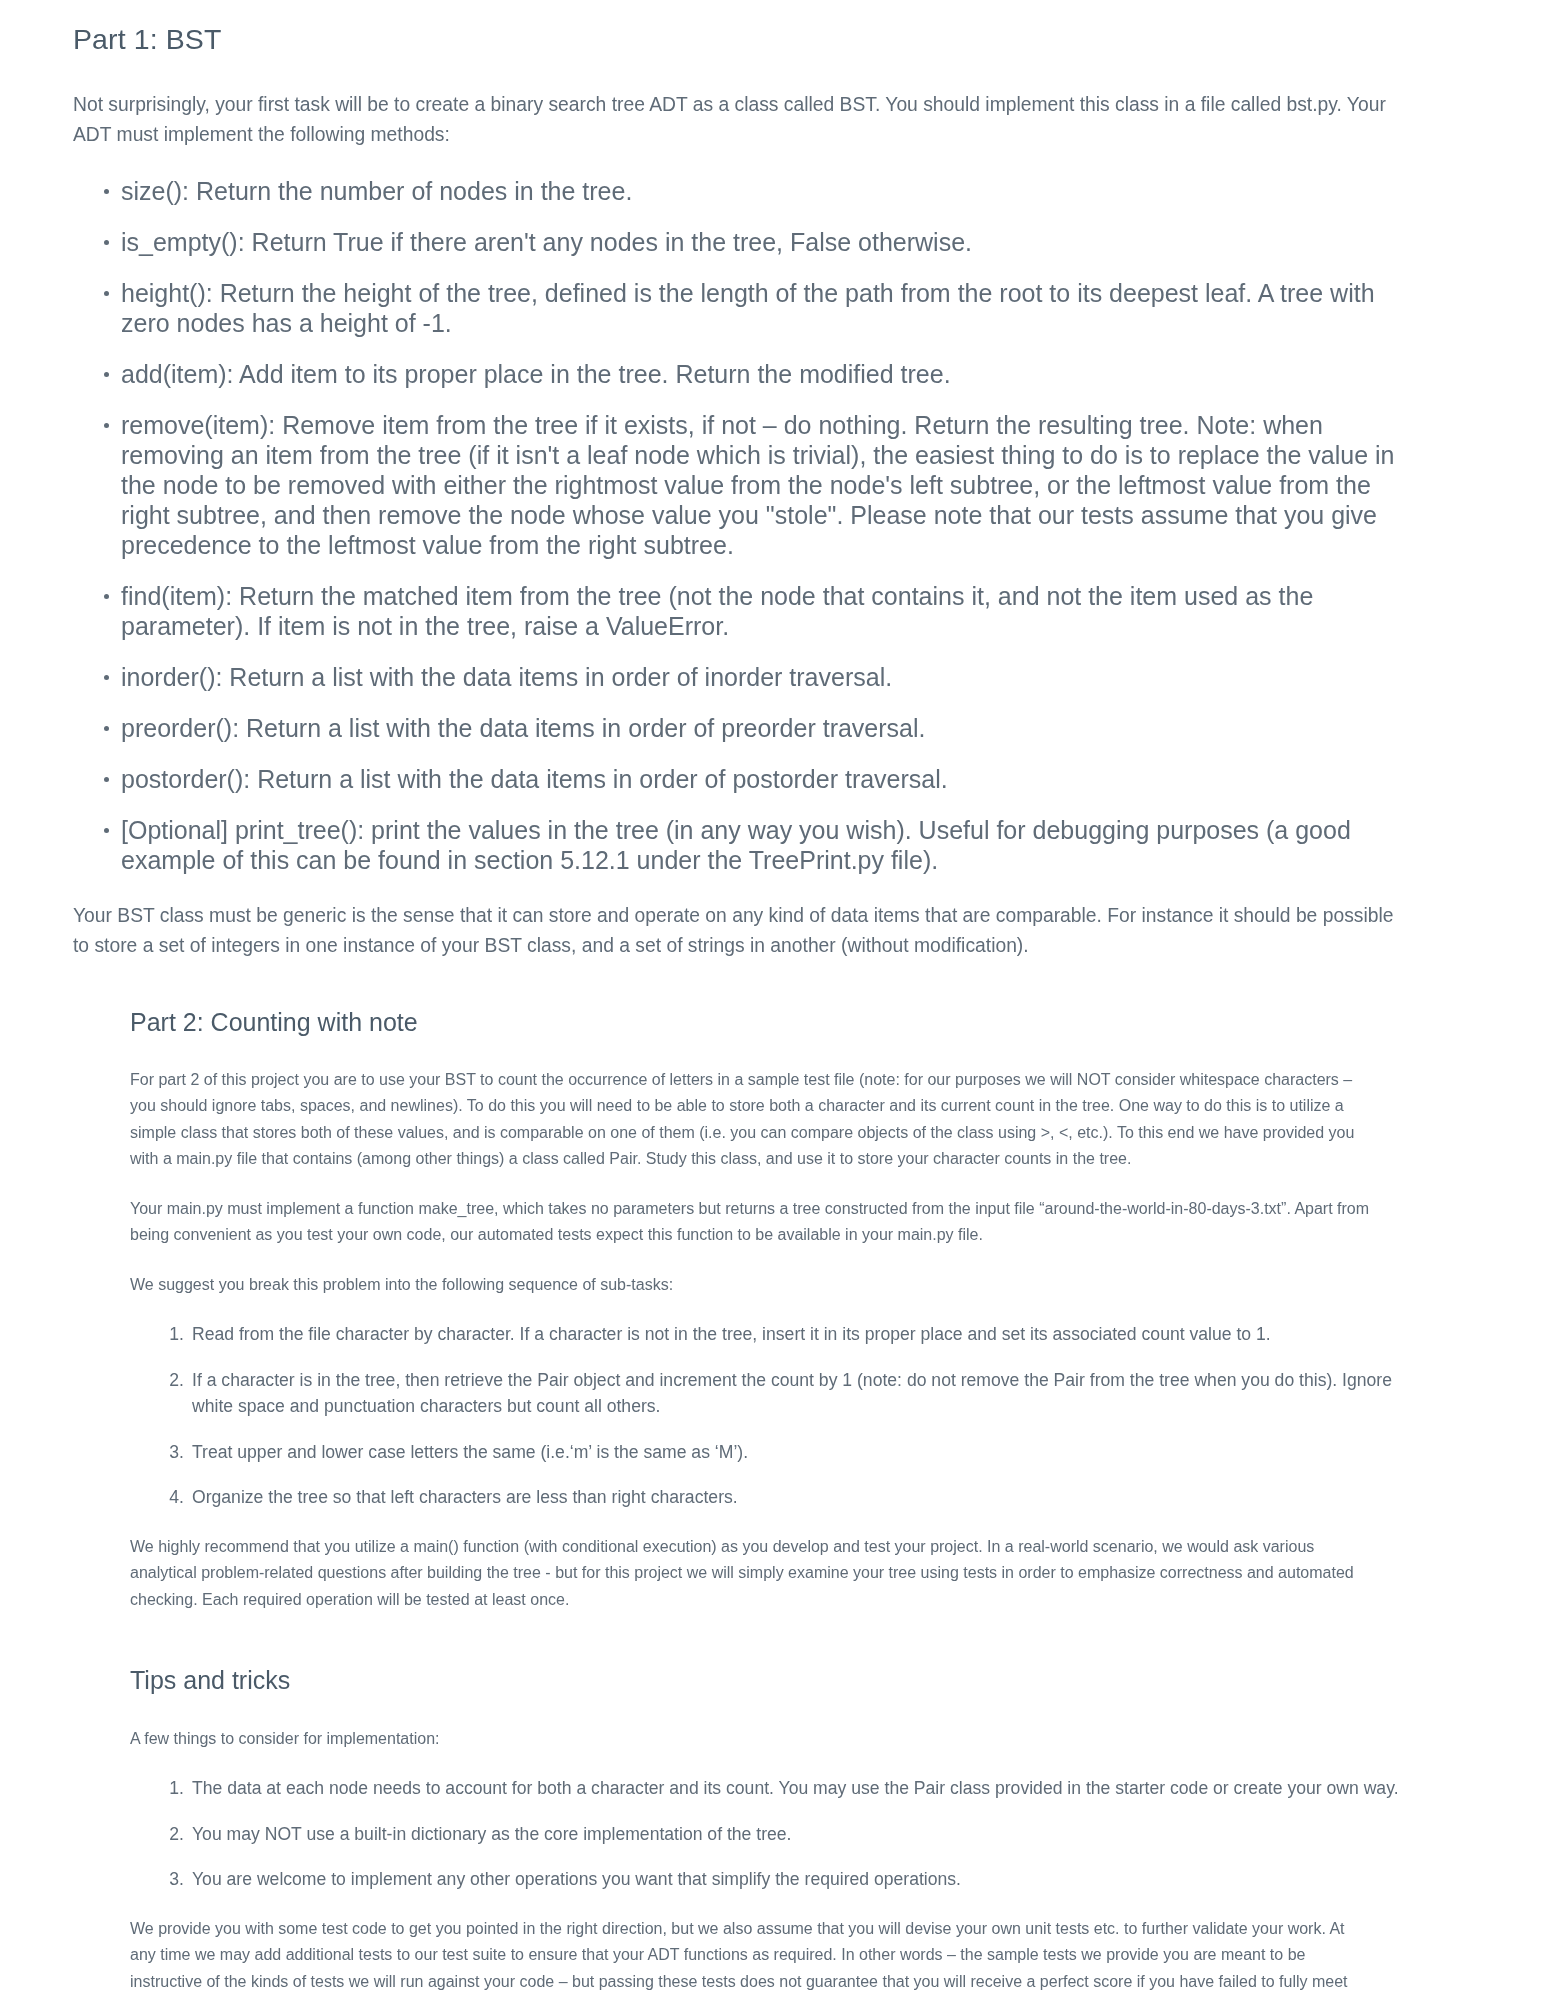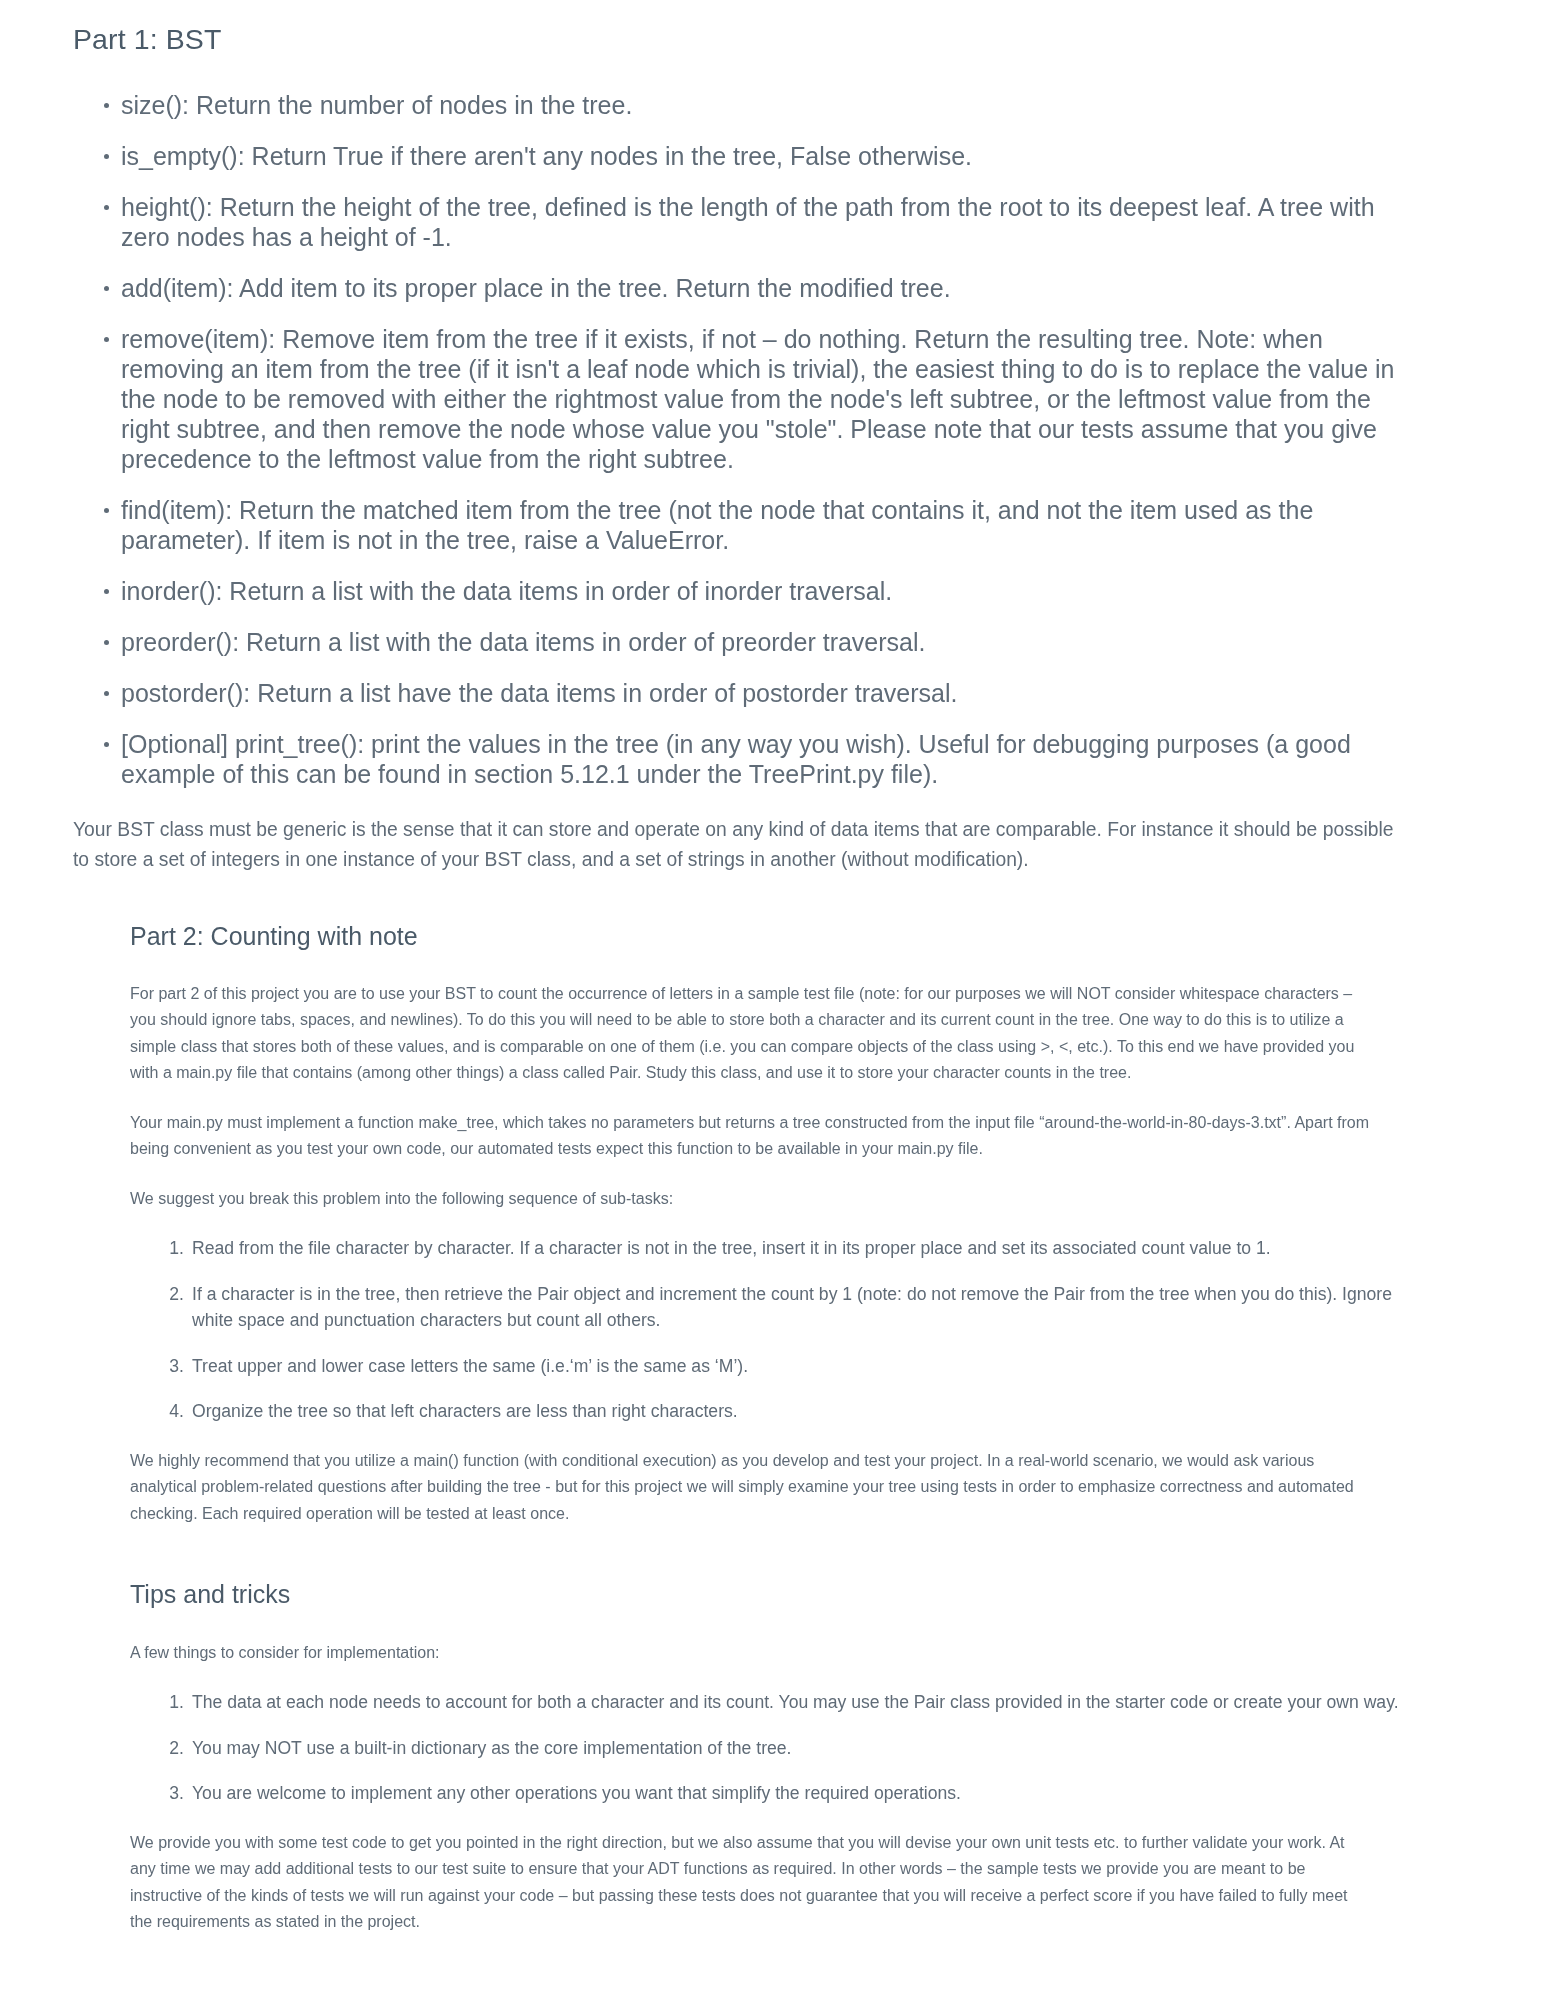--- a/index.html
+++ b/index.html
@@ -117,31 +117,32 @@
   .tips-wrap { margin-top: 52px; }
   .gap-after-list { margin-top: 28px; }
 </style>
 </head>
 <body>
 
 <div class="page">
 
   <section class="level1">
     <h1 class="sec-title">Part 1: BST</h1>
+    <p class="body">Not surprisingly, your first task will be to create a binary search tree ADT as a class called BST. You should implement this class in a file called bst.py. Your ADT must implement the following methods:</p>
 
     <ul class="bullets">
       <li>size(): Return the number of nodes in the tree.</li>
       <li>is_empty(): Return True if there aren't any nodes in the tree, False otherwise.</li>
       <li>height(): Return the height of the tree, defined is the length of the path from the root to its deepest leaf. A tree with zero nodes has a height of -1.</li>
       <li>add(item): Add item to its proper place in the tree. Return the modified tree.</li>
       <li>remove(item): Remove item from the tree if it exists, if not – do nothing. Return the resulting tree. Note: when removing an item from the tree (if it isn't a leaf node which is trivial), the easiest thing to do is to replace the value in the node to be removed with either the rightmost value from the node's left subtree, or the leftmost value from the right subtree, and then remove the node whose value you "stole". Please note that our tests assume that you give precedence to the leftmost value from the right subtree.</li>
       <li>find(item): Return the matched item from the tree (not the node that contains it, and not the item used as the parameter). If item is not in the tree, raise a ValueError.</li>
       <li>inorder(): Return a list with the data items in order of inorder traversal.</li>
       <li>preorder(): Return a list with the data items in order of preorder traversal.</li>
-      <li>postorder(): Return a list have the data items in order of postorder traversal.</li>
+      <li>postorder(): Return a list with the data items in order of postorder traversal.</li>
       <li>[Optional] print_tree(): print the values in the tree (in any way you wish). Useful for debugging purposes (a good example of this can be found in section 5.12.1 under the TreePrint.py file).</li>
     </ul>
 
     <p class="body gap-after-list">Your BST class must be generic is the sense that it can store and operate on any kind of data items that are comparable. For instance it should be possible to store a set of integers in one instance of your BST class, and a set of strings in another (without modification).</p>
   </section>
 
   <section class="level2">
     <h2 class="sec-title">Part 2: Counting with note</h2>
     <p class="body">For part 2 of this project you are to use your BST to count the occurrence of letters in a sample test file (note: for our purposes we will NOT consider whitespace characters – you should ignore tabs, spaces, and newlines). To do this you will need to be able to store both a character and its current count in the tree. One way to do this is to utilize a simple class that stores both of these values, and is comparable on one of them (i.e. you can compare objects of the class using &gt;, &lt;, etc.). To this end we have provided you with a main.py file that contains (among other things) a class called Pair. Study this class, and use it to store your character counts in the tree.</p>
     <p class="body">Your main.py must implement a function make_tree, which takes no parameters but returns a tree constructed from the input file “around-the-world-in-80-days-3.txt”. Apart from being convenient as you test your own code, our automated tests expect this function to be available in your main.py file.</p>

